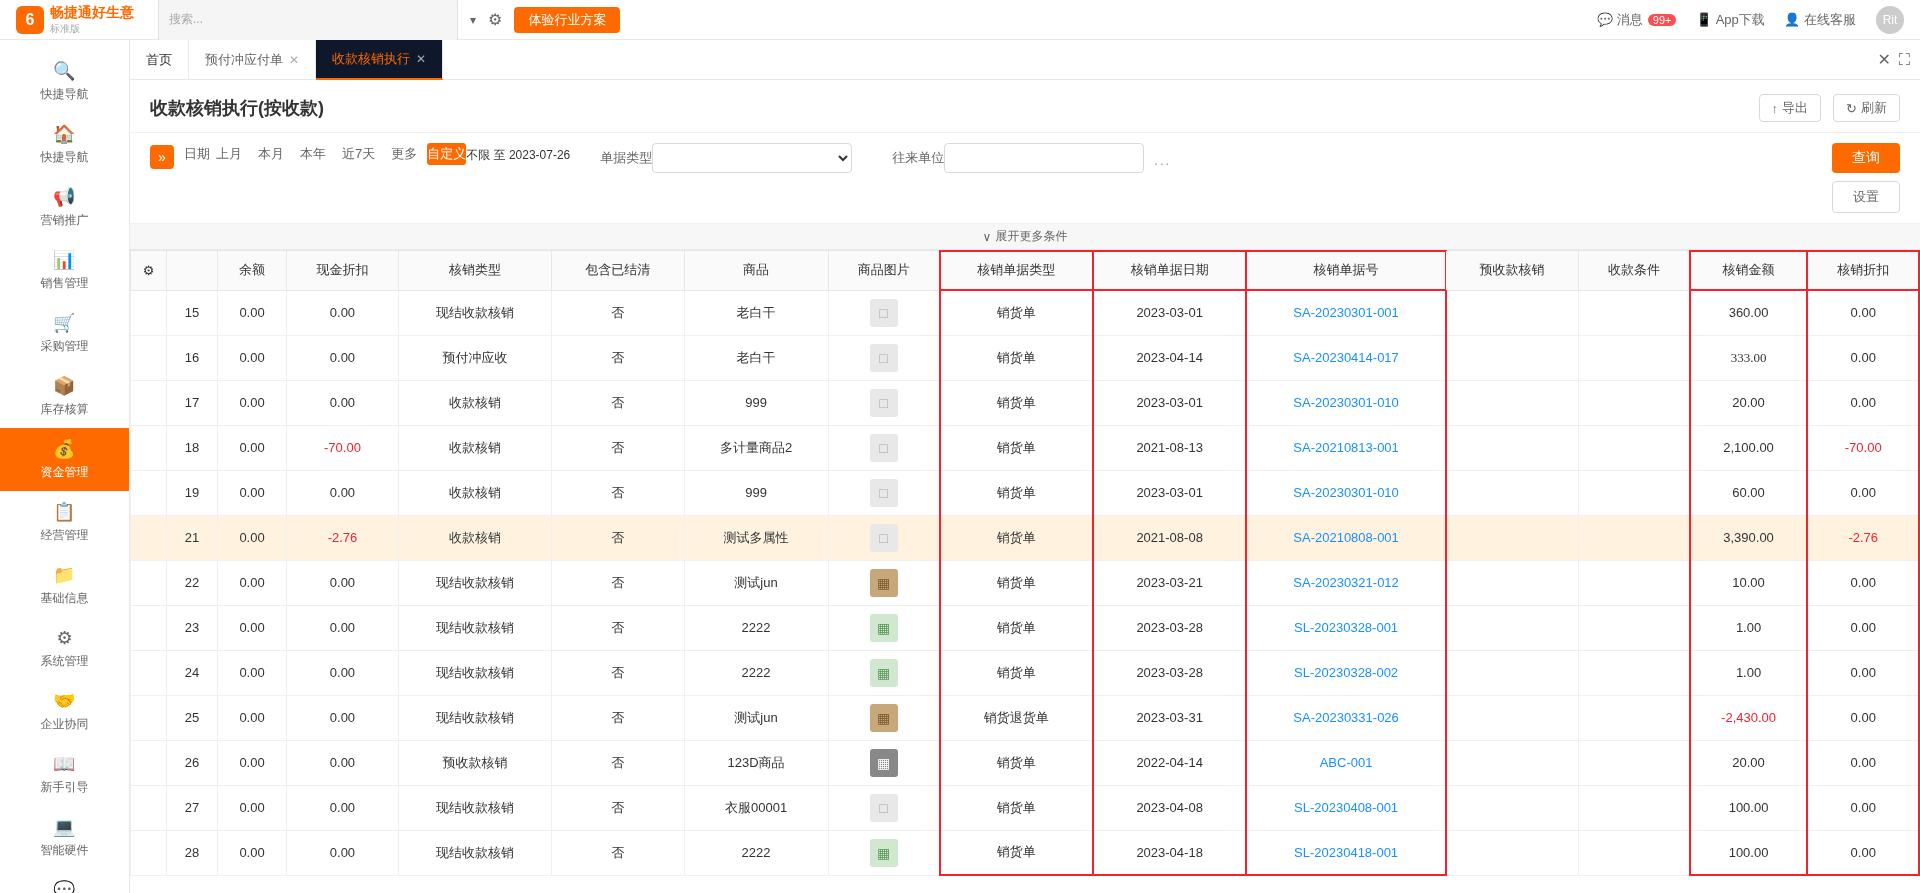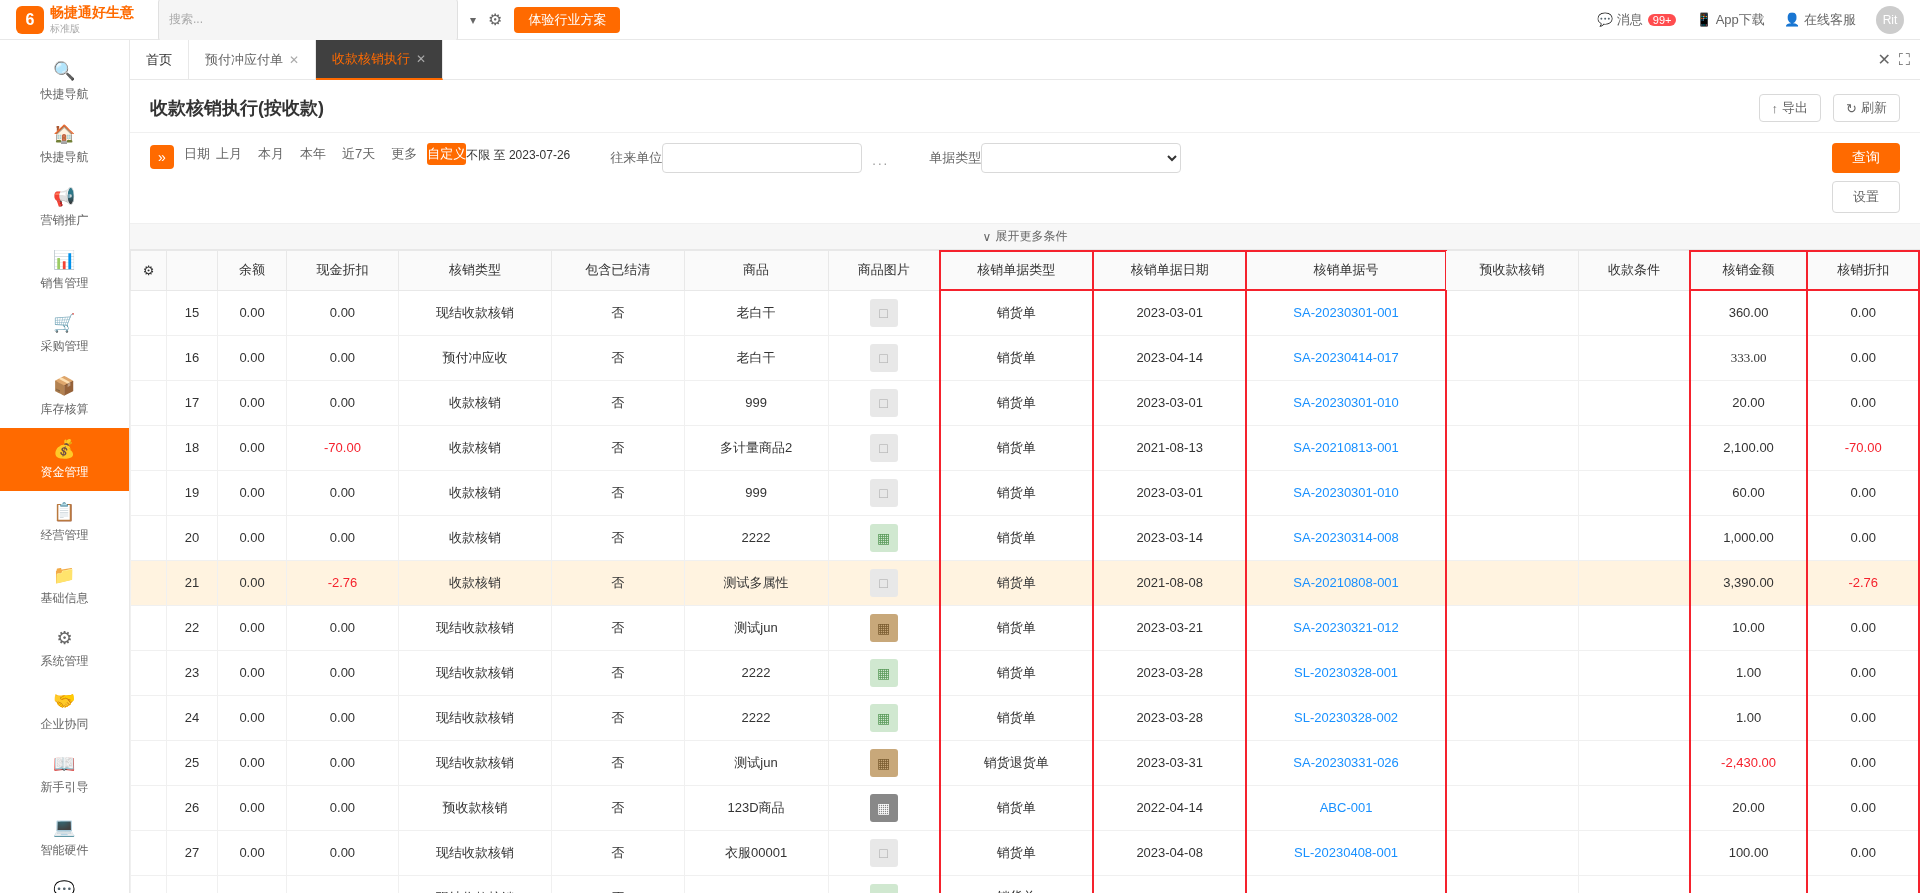--- a/index.html
+++ b/index.html
@@ -27,21 +27,21 @@
     .sidebar-item .icon { font-size: 18px; }
     .sidebar-item .label { font-size: 12px; }
 
     
     .main { flex: 1; display: flex; flex-direction: column; overflow: hidden; background: #f0f2f5; }
 
     
     .tab-bar { background: #fff; display: flex; align-items: center; height: 40px; border-bottom: 1px solid #e8e8e8; padding: 0 0 0 0; }
     .tab { display: flex; align-items: center; height: 40px; padding: 0 16px; font-size: 13px; cursor: pointer; border-right: 1px solid #e8e8e8; color: #666; position: relative; gap: 6px; }
     .tab.home { color: #333; font-weight: 500; }
-    .tab.active { color: #ff6a00; border-bottom: 2px solid #ff6a00; background: #404040; }
+    .tab.active { color: #ff6a00; border-bottom: 2px solid #ff6a00; background: #0f172a; }
     .tab .close-tab { font-size: 12px; color: #aaa; cursor: pointer; }
     .tab-bar-spacer { flex: 1; }
     .tab-bar-actions { display: flex; align-items: center; padding: 0 10px; gap: 8px; }
     .tab-bar-actions .icon-btn { cursor: pointer; color: #666; font-size: 16px; }
     .page-inner { background: #fff; margin: 0; padding: 0; min-height: 100%; }
 
     
     .page-header { padding: 14px 20px 10px 20px; display: flex; align-items: center; justify-content: space-between; background: #fff; border-bottom: 1px solid #f0f0f0; }
     .page-title { font-size: 18px; font-weight: 600; color: #333; }
     .page-header-actions { display: flex; gap: 12px; }
@@ -233,30 +233,30 @@
           <div class="filter-date-btns">
             <button>上月</button>
             <button>本月</button>
             <button>本年</button>
             <button>近7天</button>
             <button>更多</button>
             <button class="custom">自定义</button>
           </div>
           <span class="filter-date-range">不限 至 2023-07-26</span>
         </div>
-        <div class="filter-item" style="margin-left:30px;">
-          <span class="filter-label">往来单位</span>
-          <input class="filter-input" type="text" value="" style="">
-          <span class="filter-dots">...</span>
-        </div>
         <div class="filter-item" style="margin-left:20px;">
           <span class="filter-label">单据类型</span>
           <select class="filter-select">
             <option></option>
           </select>
+        </div>
+        <div class="filter-item" style="margin-left:30px;">
+          <span class="filter-label">往来单位</span>
+          <input class="filter-input" type="text" value="" style="">
+          <span class="filter-dots">...</span>
         </div>
         <div class="filter-query-wrap" style="margin-left:auto;">
           <button class="filter-query-btn">查询</button>
           <button class="filter-setting-btn">设置</button>
         </div>
       </div>
 
       <div class="expand-more-bar">
         <span>∨</span>
         <span>展开更多条件</span>
@@ -362,37 +362,20 @@
                 <td>999</td>
                 <td><span class="product-img">□</span></td>
                 <td style="border-left: 2px solid rgb(245, 34, 45); border-right: 2px solid rgb(245, 34, 45);">销货单</td>
                 <td style="border-left: 2px solid rgb(245, 34, 45); border-right: 2px solid rgb(245, 34, 45);">2023-03-01</td>
                 <td style="border-left: 2px solid rgb(245, 34, 45); border-right: 2px solid rgb(245, 34, 45);"><a class="val-link" href="#">SA-20230301-010</a></td>
                 <td></td>
                 <td></td>
                 <td style="border-left: 2px solid rgb(245, 34, 45); border-right: 2px solid rgb(245, 34, 45);">60.00</td>
                 <td style="border-left: 2px solid rgb(245, 34, 45); border-right: 2px solid rgb(245, 34, 45);">0.00</td>
               </tr>
-              <tr>
-                <td></td>
-                <td>20</td>
-                <td>0.00</td>
-                <td>0.00</td>
-                <td>收款核销</td>
-                <td>否</td>
-                <td>2222</td>
-                <td><span class="product-img has-img">▦</span></td>
-                <td style="border-left: 2px solid rgb(245, 34, 45); border-right: 2px solid rgb(245, 34, 45);">销货单</td>
-                <td style="border-left: 2px solid rgb(245, 34, 45); border-right: 2px solid rgb(245, 34, 45);">2023-03-14</td>
-                <td style="border-left: 2px solid rgb(245, 34, 45); border-right: 2px solid rgb(245, 34, 45);"><a class="val-link" href="#">SA-20230314-008</a></td>
-                <td></td>
-                <td></td>
-                <td style="border-left: 2px solid rgb(245, 34, 45); border-right: 2px solid rgb(245, 34, 45);">1,000.00</td>
-                <td style="border-left: 2px solid rgb(245, 34, 45); border-right: 2px solid rgb(245, 34, 45);">0.00</td>
-              </tr>
               <tr class="row-highlight">
                 <td></td>
                 <td>21</td>
                 <td>0.00</td>
                 <td class="val-red">-2.76</td>
                 <td>收款核销</td>
                 <td>否</td>
                 <td>测试多属性</td>
                 <td><span class="product-img">□</span></td>
                 <td style="border-left: 2px solid rgb(245, 34, 45); border-right: 2px solid rgb(245, 34, 45);">销货单</td>

